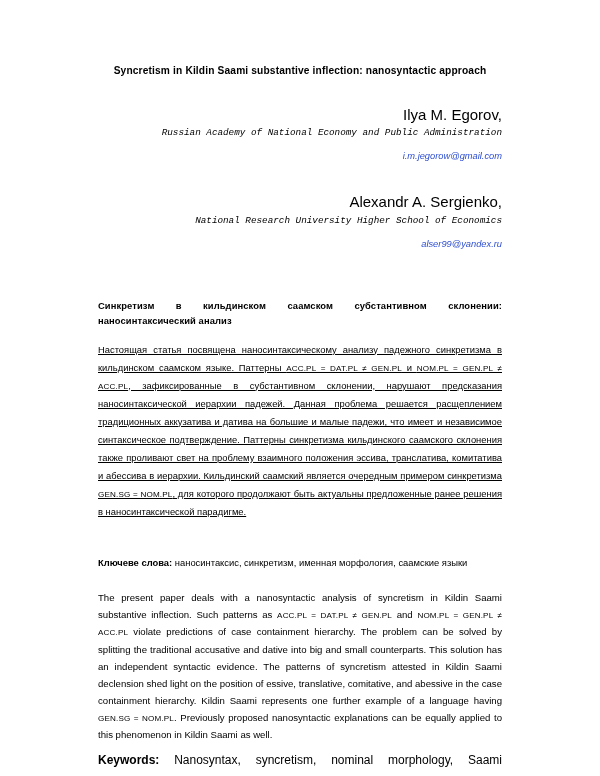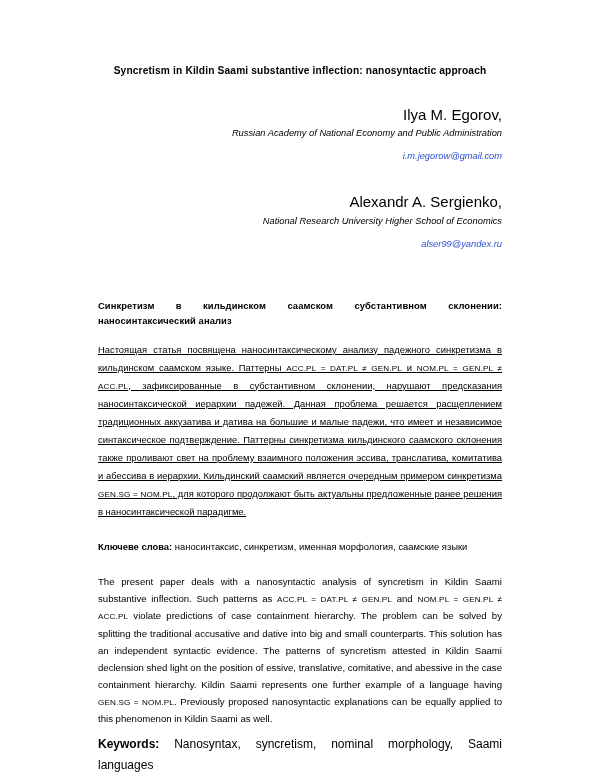--- a/index.html
+++ b/index.html
@@ -41,20 +41,21 @@
   }
   .author-name {
     font-size: 15px;
     display: block;
     margin-top: 24px;
   }
   .author-affil {
     font-size: 9.3px;
     font-style: italic;
     display: block;
+    font-family: Liberation Mono, monospace;
   }
   .author-email {
     font-size: 9.3px;
     font-style: italic;
     display: inline-block;
     color: #2f4fd0;
     cursor: pointer;
   }
   .ru-title {
     margin-top: 44px;
@@ -72,21 +73,21 @@
     line-height: 1.92;
     text-decoration: underline;
   }
   .abstract-en {
     margin-top: 17px;
     font-size: 9.6px;
     text-align: justify;
     line-height: 1.78;
   }
   .kw-line {
-    margin-top: 18px;
+    margin-top: 34px;
     font-size: 9.4px;
     text-align: justify;
     line-height: 1.8;
   }
   .kw-line.en {
     font-size: 12px;
     margin-top: 6px;
   }
   .kw-label {
     font-weight: bold;

